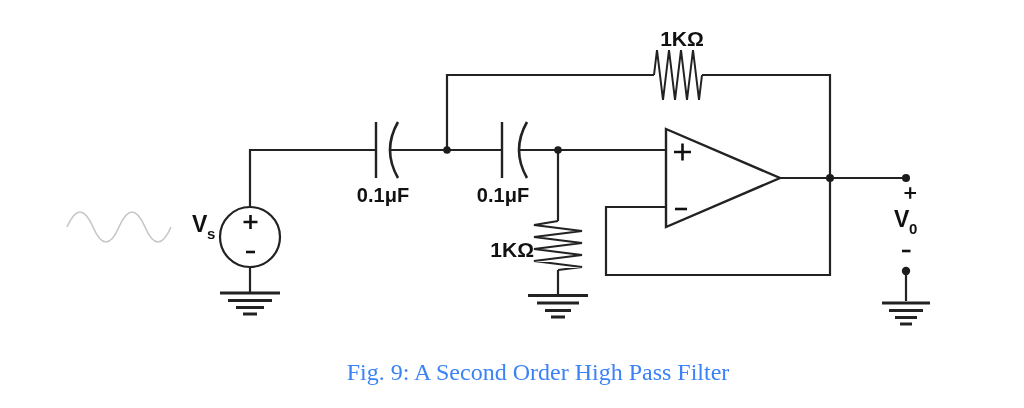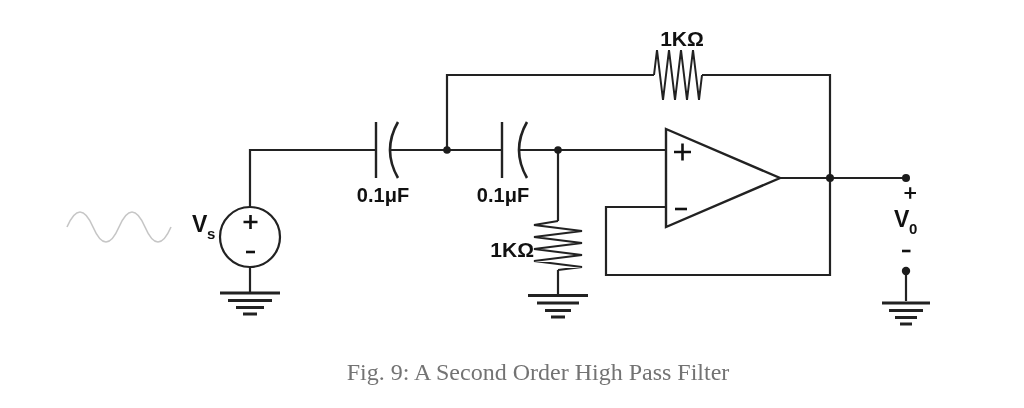--- a/index.html
+++ b/index.html
@@ -16,21 +16,21 @@
     top: 0; left: 0;
   }
   .caption {
     position: absolute;
     top: 359px;
     left: 53px;
     width: 970px;
     text-align: center;
     font-family: "Liberation Serif", serif;
     font-size: 24px;
-    color: #737373;
+    color: #3b82f6;
     white-space: nowrap;
   }
   text.comp-label {
     font-family: "Liberation Sans", sans-serif;
     font-weight: 700;
     fill: #111;
   }
 </style>
 </head>
 <body>

